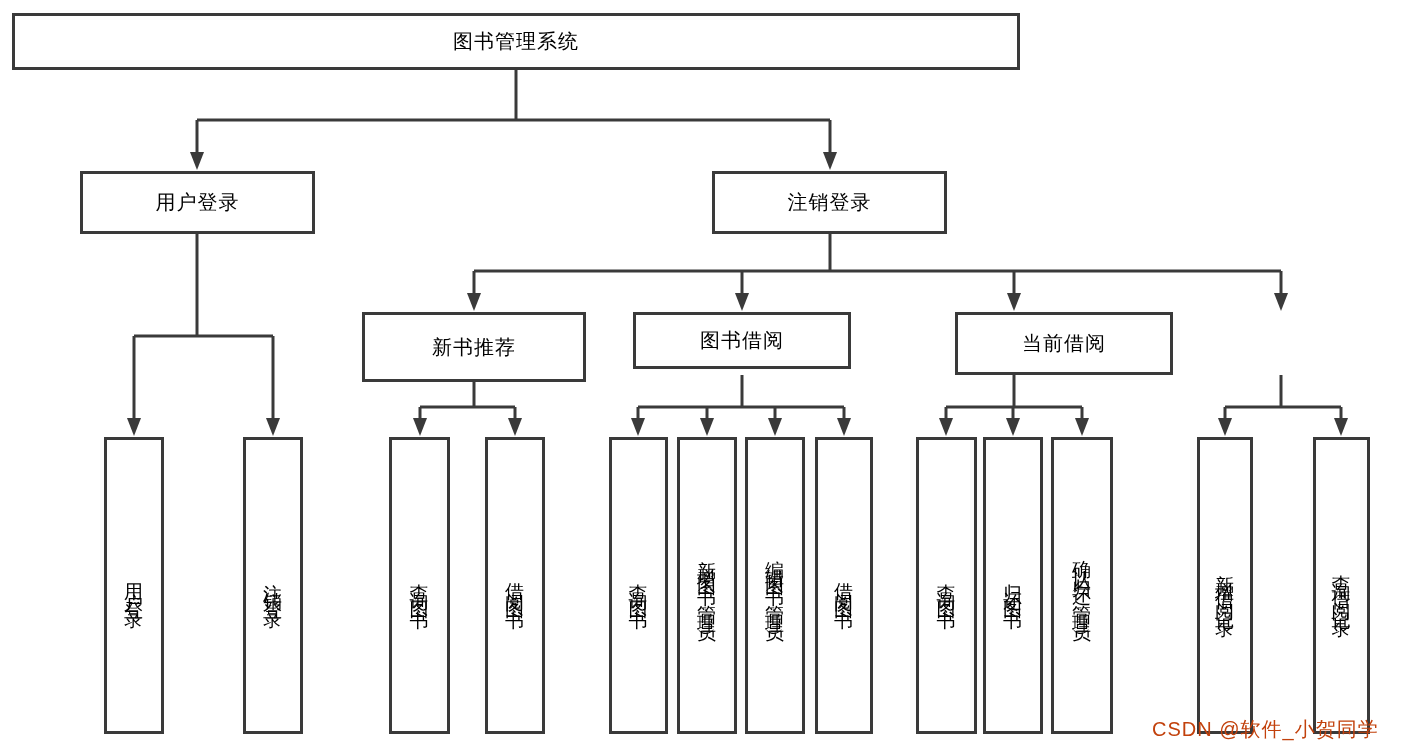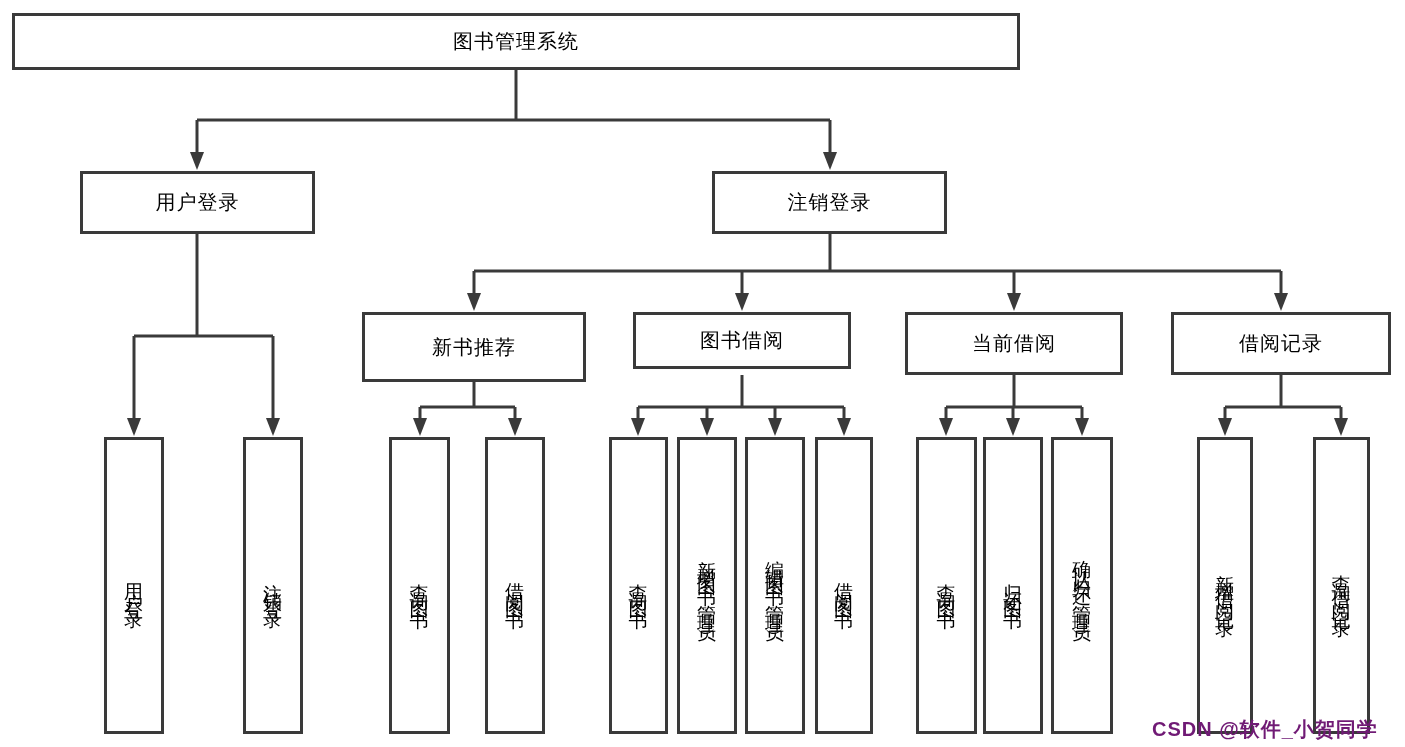--- a/index.html
+++ b/index.html
@@ -41,24 +41,23 @@
     line-height: 1;
     font-size: 19px;
     padding: 6px 0;
   }
   .watermark {
     position: absolute;
     left: 1152px;
     top: 716px;
     width: 250px;
     font-size: 20px;
-    color: #701a75;
+    color: #c2410c;
     letter-spacing: 1px;
     white-space: nowrap;
-    font-weight: bold;
   }
 </style>
 </head>
 <body>
 
 <div id="stage">
 
   <svg id="wires" viewBox="0 0 1405 747" xmlns="http://www.w3.org/2000/svg">
     <g stroke="#3a3a3a" stroke-width="3" fill="#3a3a3a">
 
@@ -137,22 +136,21 @@
     </g>
   </svg>
 
   <div class="node" style="left:12px; top:13px; width:1008px; height:57px">图书管理系统</div>
 
   <div class="node" style="left:80px; top:171px; width:235px; height:63px">用户登录</div>
   <div class="node" style="left:712px; top:171px; width:235px; height:63px">注销登录</div>
 
   <div class="node" style="left:362px; top:312px; width:224px; height:70px">新书推荐</div>
   <div class="node" style="left:633px; top:312px; width:218px; height:57px">图书借阅</div>
-  <div class="node" style="left:905px; top:312px; width:218px; height:63px">当前借阅</div>
-  <div class="node" style="left:1171px; top:312px; width:220px; height:63px">借阅记录</div>
+  <div class="node" style="left:955px; top:312px; width:218px; height:63px">当前借阅</div>
 
   <div class="node v" style="left:104px; top:437px; width:60px; height:297px">用户登录</div>
   <div class="node v" style="left:243px; top:437px; width:60px; height:297px">注销登录</div>
 
   <div class="node v" style="left:389px; top:437px; width:61px; height:297px">查询图书</div>
   <div class="node v" style="left:485px; top:437px; width:60px; height:297px">借阅图书</div>
 
   <div class="node v" style="left:609px; top:437px; width:59px; height:297px">查询图书</div>
   <div class="node v" style="left:677px; top:437px; width:60px; height:297px">新增图书（管理员）</div>
   <div class="node v" style="left:745px; top:437px; width:60px; height:297px">编辑图书（管理员）</div>

